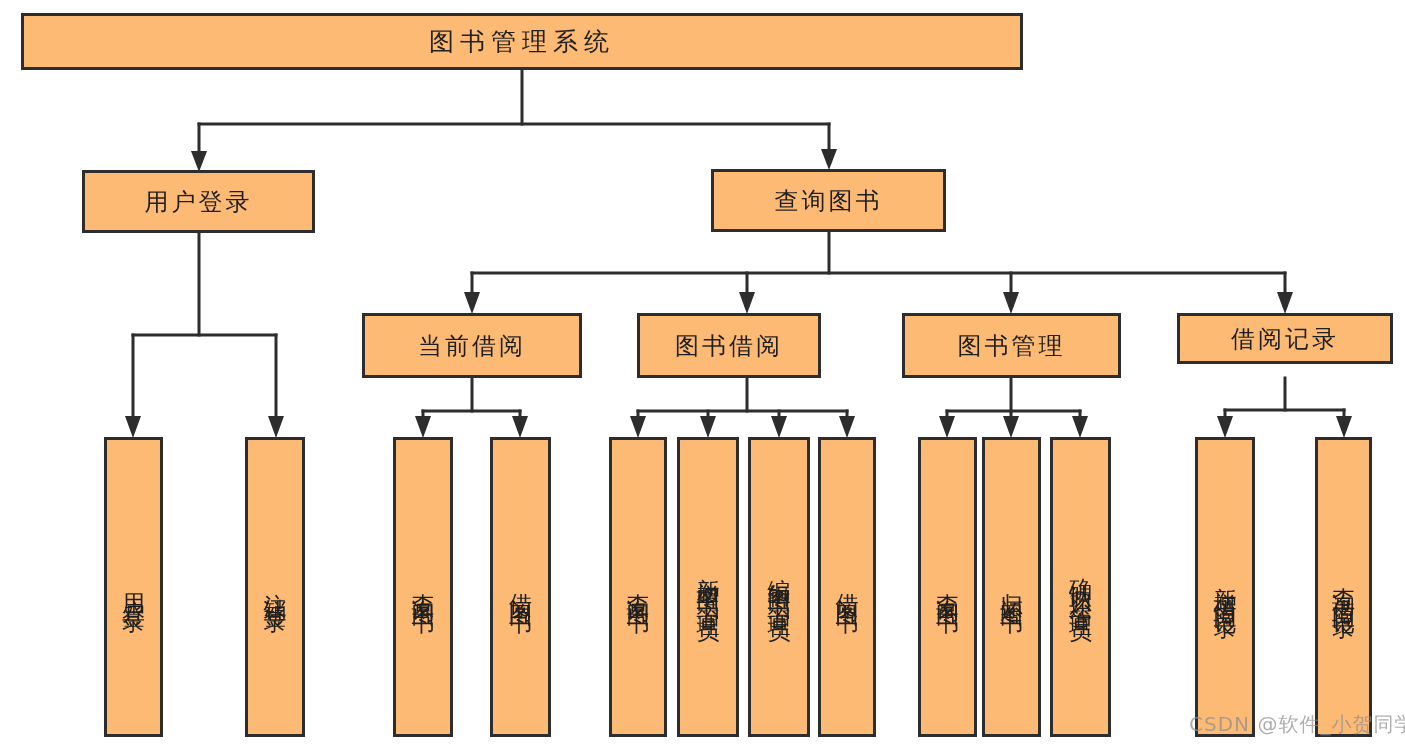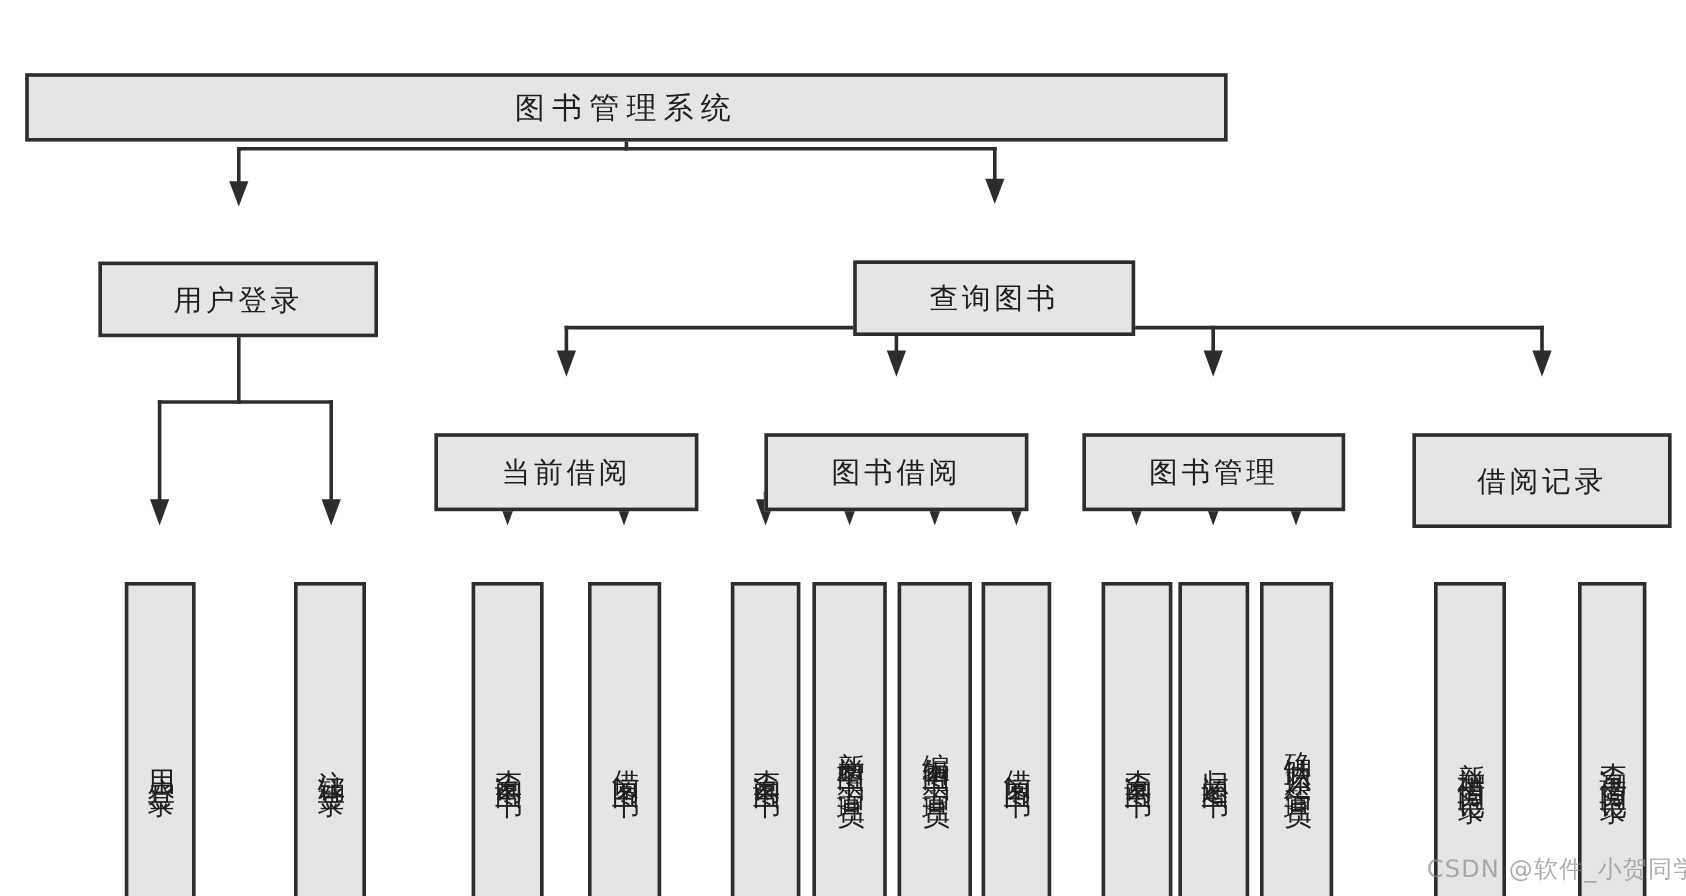--- a/index.html
+++ b/index.html
@@ -9,44 +9,43 @@
     width:1405px;height:747px;
     background:#ffffff;
     font-family:"DejaVu Sans","Liberation Sans",sans-serif;
     color:#1f1f1f;
     overflow:hidden;
   }
   .wires{position:absolute;left:0;top:0;z-index:0;}
   .node{
     position:absolute;
     border:3px solid #2d2d2d;
-    background:#e5e5e5;
+    background:#fdba74;
     display:flex;align-items:center;justify-content:center;
     z-index:1;
-    margin-top:48px;
   }
   .hlabel{
     font-size:24px;letter-spacing:3px;line-height:1;
     white-space:nowrap;
   }
   .title-label{font-size:25px;letter-spacing:6px;}
   .vlabel{
     writing-mode:vertical-rl;
     text-orientation:mixed;
     font-size:23px;letter-spacing:6px;line-height:1;
     white-space:nowrap;
   }
   
   #box-root        {left:21px;  top:13px;  width:1002px; height:57px;}
   #box-user-login  {left:82px;  top:170px; width:233px;  height:63px;}
   #box-book-mgmt   {left:711px; top:169px; width:235px;  height:63px;}
   #box-new-book    {left:362px; top:313px; width:220px;  height:65px;}
-  #box-borrow      {left:637px; top:313px; width:220px;  height:65px;}
+  #box-borrow      {left:637px; top:313px; width:184px;  height:65px;}
   #box-current     {left:902px; top:313px; width:219px;  height:65px;}
-  #box-records     {left:1177px;top:313px; width:216px;  height:79px;}
+  #box-records     {left:1177px;top:313px; width:216px;  height:51px;}
   .leaf{top:437px;height:300px;}
   #leaf-login      {left:104px; width:59px;}
   #leaf-logout     {left:245px; width:60px;}
   #leaf-nb-query   {left:393px; width:60px;}
   #leaf-nb-borrow  {left:490px; width:61px;}
   #leaf-bb-query   {left:609px; width:58px;}
   #leaf-bb-add     {left:677px; width:62px;}
   #leaf-bb-edit    {left:748px; width:62px;}
   #leaf-bb-borrow  {left:818px; width:58px;}
   #leaf-cb-query   {left:918px; width:59px;}

